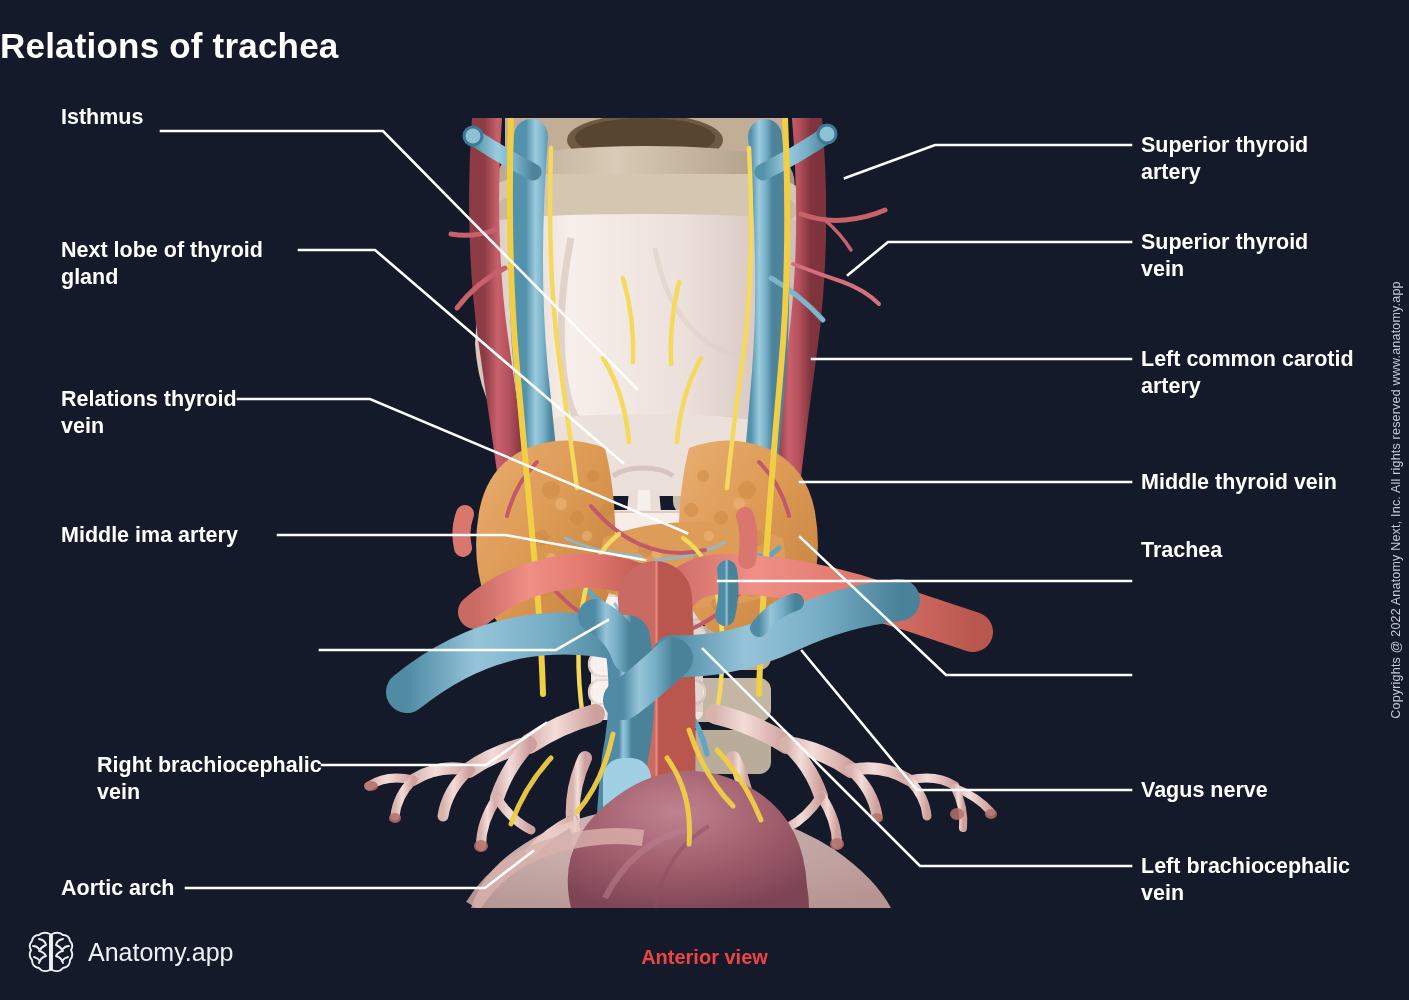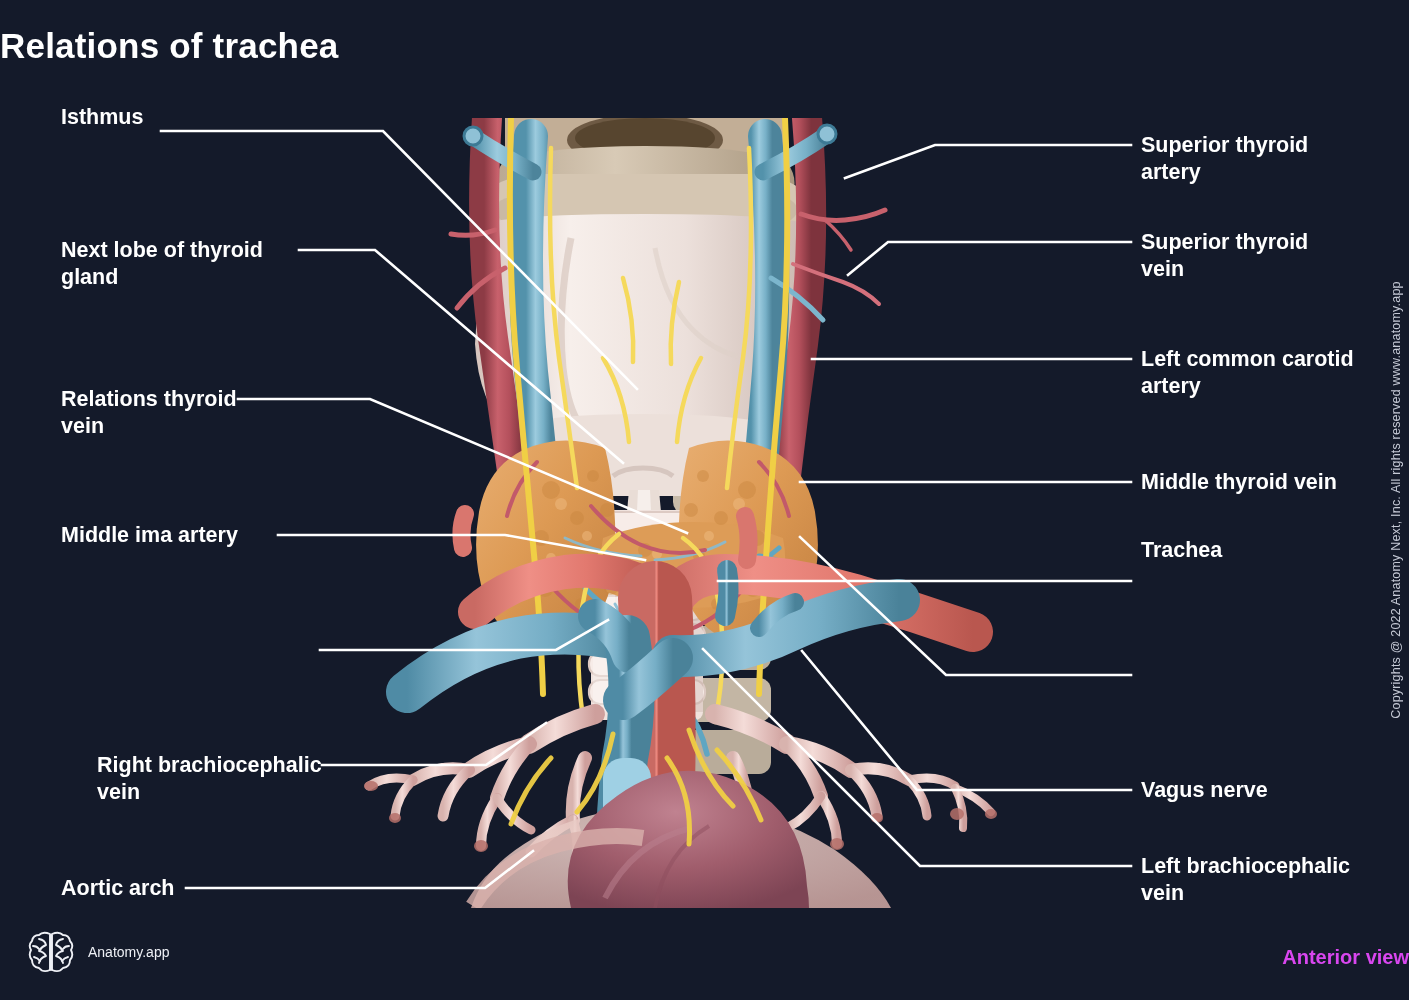--- a/index.html
+++ b/index.html
@@ -22,35 +22,35 @@
   
   .lbl{
     position:absolute;font-size:21.5px;font-weight:bold;
     line-height:27px;color:#ffffff;white-space:pre-line;
   }
   .lbl.left{text-align:left;}
   .lbl.right{text-align:left;}
 
   
   .caption{
-    position:absolute;left:0;right:0;top:946px;text-align:right;
-    font-size:20px;font-weight:bold;color:#d946ef;
+    position:absolute;left:0;right:0;top:946px;text-align:center;
+    font-size:20px;font-weight:bold;color:#ef4444;
   }
   .copyright{
     position:absolute;right:6px;top:50%;
     transform:translateY(-50%) rotate(180deg);
     writing-mode:vertical-rl;
     font-size:12.5px;color:#c6cad6;letter-spacing:.2px;
     white-space:nowrap;
   }
   .brand{
     position:absolute;left:28px;top:930px;
     display:flex;align-items:center;gap:14px;
   }
-  .brand-text{font-size:14px;color:#eef0f5;font-weight:normal;}
+  .brand-text{font-size:25px;color:#eef0f5;font-weight:normal;}
 
   
   #art{position:absolute;left:355px;top:118px;width:700px;height:790px;}
   #artsvg{position:absolute;inset:0;}
   
   #leaders{position:absolute;left:0;top:0;width:1409px;height:1000px;
            pointer-events:none;}
 </style>
 </head>
 <body>

